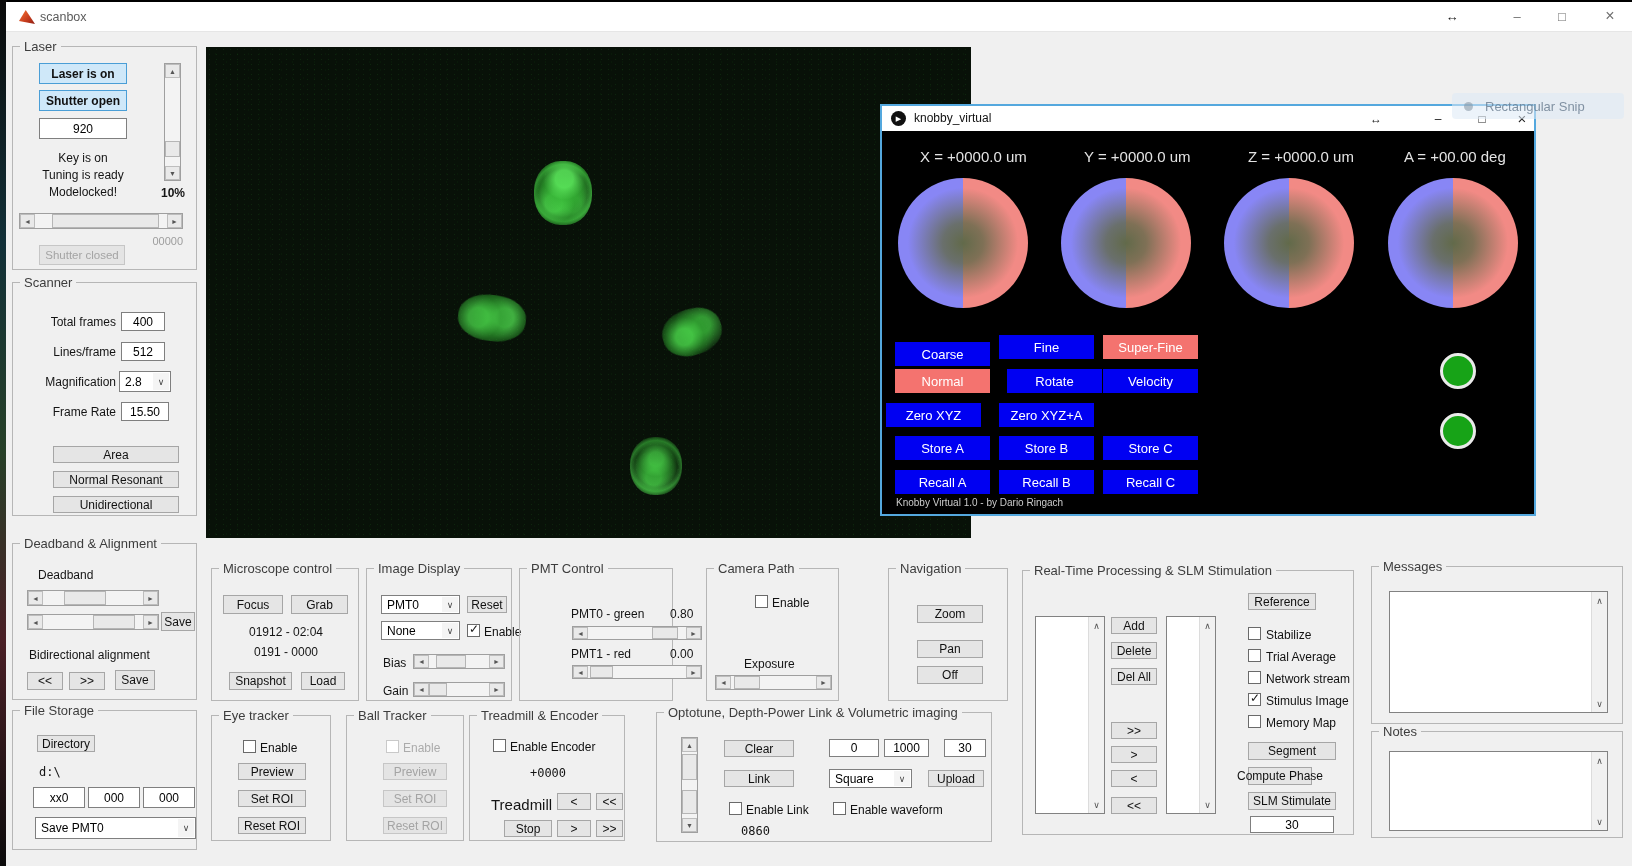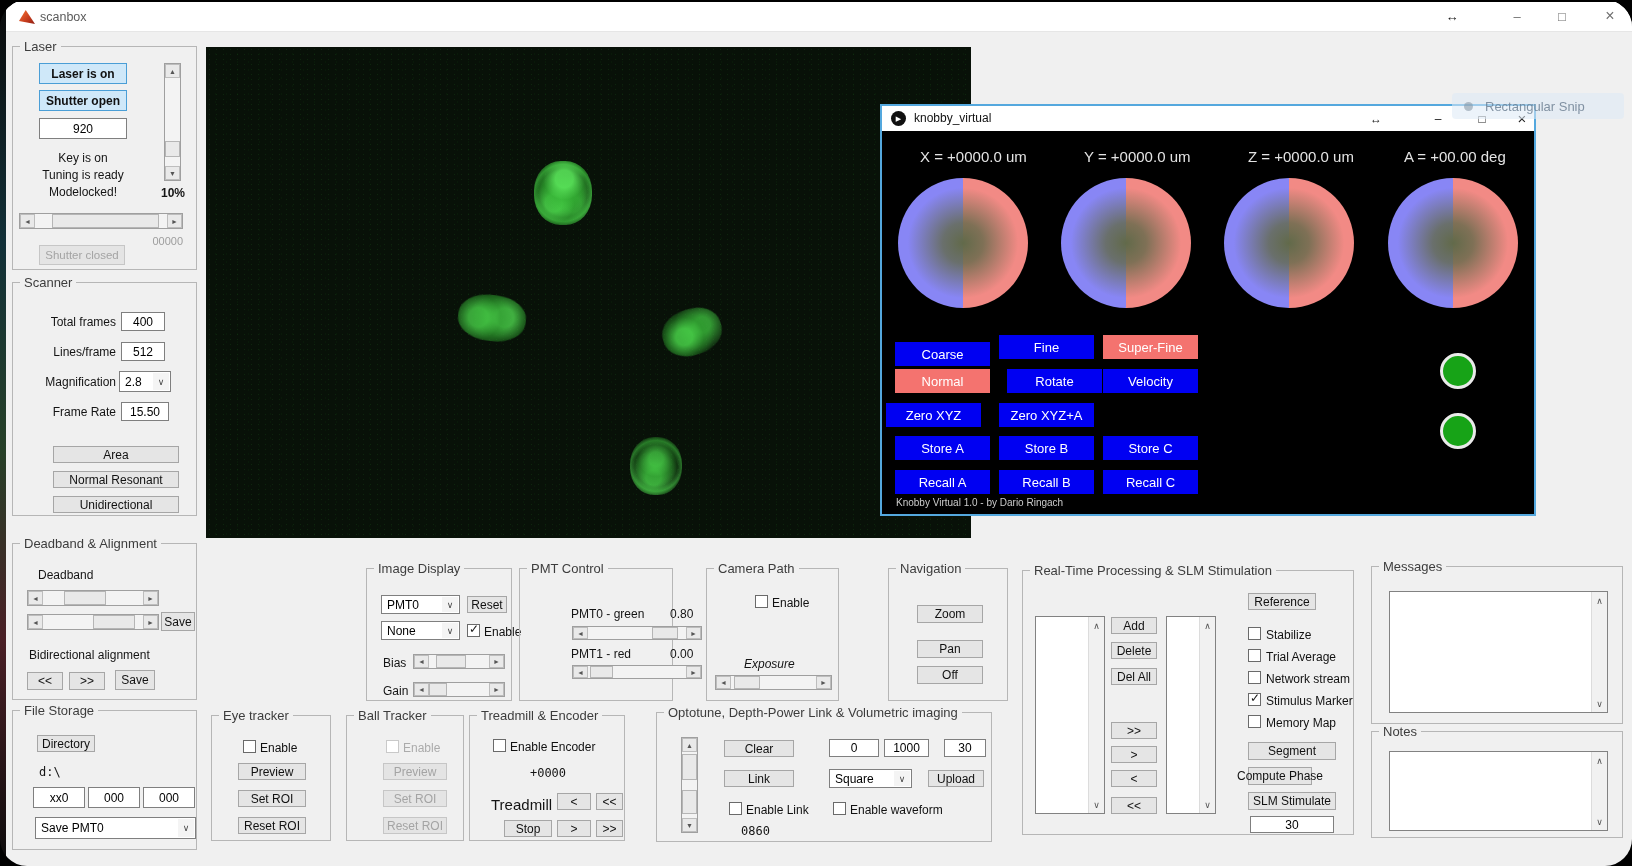--- a/index.html
+++ b/index.html
@@ -1,17 +1,17 @@
 <!DOCTYPE html>
 <html><head>
 <meta charset="utf-8">
 <style>
   * { box-sizing:border-box; margin:0; padding:0; }
   body { font-family:"Liberation Sans",sans-serif; background:#000; }
-  #screen { position:relative; width:1632px; height:866px; overflow:hidden; background:#000;border-radius:27px; }
+  #screen { position:relative; width:1632px; height:866px; overflow:hidden; background:#000; }
   .desktop-strip { position:absolute; left:0; top:0; width:7px; height:100%;
      background:linear-gradient(180deg,#0b0b0b,#123038 28%,#274028 52%,#4a1f26 74%,#0b0b0b); }
   .mainwin { position:absolute; left:6px; top:2px; width:1626px; height:864px; background:#f0f0f0; }
   .titlebar { position:absolute; left:6px; top:2px; width:1626px; height:30px; background:#ffffff; border-bottom:1px solid #e6e6e6; }
   .app-title { position:absolute; left:34px; top:8px; font-size:12.5px; color:#5a5a5a; }
   .matlab-icon { position:absolute; left:13px; top:8px; width:16px; height:14px;
      background:linear-gradient(135deg,#f06a2d 10%,#c43a1c 60%,#8c1d12); clip-path:polygon(42% 0,100% 100%,0 78%); }
   .winctl { position:absolute; top:5px; width:30px; height:22px; display:flex; align-items:center; justify-content:center;
      font-size:13px; color:#707070; }
   .winctl.dark { color:#1a1a1a; font-weight:bold; }
@@ -200,20 +200,29 @@
   </div>
 
   <div class="scanimg">
     <div class="noise"></div>
     <div class="cell cell1"></div>
     <div class="cell cell2"></div>
     <div class="cell cell3"></div>
     <div class="cell cell4"></div>
   </div>
 
+  <div class="panel" style="left:211px;top:568px;width:148px;height:133px">
+    <div class="ptitle">Microscope control</div>
+    <div class="btn" style="left:11px;top:26px;width:60px;height:19px">Focus</div>
+    <div class="btn" style="left:79px;top:26px;width:57px;height:19px">Grab</div>
+    <div class="lbl ctr" style="left:0;top:56px;width:148px;">01912 - 02:04</div>
+    <div class="lbl ctr" style="left:0;top:76px;width:148px;">0191 - 0000</div>
+    <div class="btn" style="left:17px;top:103px;width:63px;height:18px">Snapshot</div>
+    <div class="btn" style="left:89px;top:103px;width:44px;height:18px">Load</div>
+  </div>
 
   <div class="panel" style="left:366px;top:568px;width:146px;height:133px">
     <div class="ptitle">Image Display</div>
     <div class="combo" style="left:14px;top:26px;width:79px;height:19px">
       <span>PMT0</span>
       <span class="chev">∨</span>
     </div>
     <div class="btn" style="left:100px;top:27px;width:40px;height:17px">Reset</div>
     <div class="combo" style="left:14px;top:52px;width:79px;height:19px">
       <span>None</span>
@@ -250,21 +259,21 @@
       <span class="ab l">◄</span>
       <span class="ab r">►</span>
       <span class="thumb" style="left:13%;width:18%"></span>
     </div>
   </div>
 
   <div class="panel" style="left:706px;top:568px;width:133px;height:133px">
     <div class="ptitle">Camera Path</div>
     <span class="cb" style="left:48px;top:26px;"></span>
     <span class="cblabel" style="left:65px;top:27px;">Enable</span>
-    <div class="lbl" style="left:37px;top:88px;font-style:italic;">Exposure</div>
+    <div class="lbl" style="left:37px;top:88px;">Exposure</div>
     <div class="hs" style="left:8px;top:106px;width:117px;height:15px">
       <span class="ab l">◄</span>
       <span class="ab r">►</span>
       <span class="thumb" style="left:16%;width:22%"></span>
     </div>
   </div>
 
   <div class="panel" style="left:888px;top:568px;width:120px;height:133px">
     <div class="ptitle">Navigation</div>
     <div class="btn" style="left:28px;top:36px;width:66px;height:18px">Zoom</div>
@@ -294,21 +303,21 @@
         <span class="a d">∨</span>
       </div>
     </div>
     <span class="cb" style="left:225px;top:56px;"></span>
     <span class="cblabel" style="left:243px;top:57px;">Stabilize</span>
     <span class="cb" style="left:225px;top:78px;"></span>
     <span class="cblabel" style="left:243px;top:79px;">Trial Average</span>
     <span class="cb" style="left:225px;top:100px;"></span>
     <span class="cblabel" style="left:243px;top:101px;">Network stream</span>
     <span class="cb checked" style="left:225px;top:122px;"></span>
-    <span class="cblabel" style="left:243px;top:123px;">Stimulus Marker</span>
+    <span class="cblabel" style="left:243px;top:123px;">Stimulus Image</span>
     <span class="cb" style="left:225px;top:144px;"></span>
     <span class="cblabel" style="left:243px;top:145px;">Memory Map</span>
     <div class="btn" style="left:225px;top:171px;width:88px;height:18px">Segment</div>
     <div class="btn" style="left:225px;top:196px;width:64px;height:18px">Compute Phase</div>
     <div class="btn" style="left:225px;top:221px;width:88px;height:18px">SLM Stimulate</div>
     <div class="edit" style="left:227px;top:245px;width:84px;height:17px">30</div>
   </div>
 
   <div class="panel" style="left:1371px;top:566px;width:252px;height:158px">
     <div class="ptitle">Messages</div>

